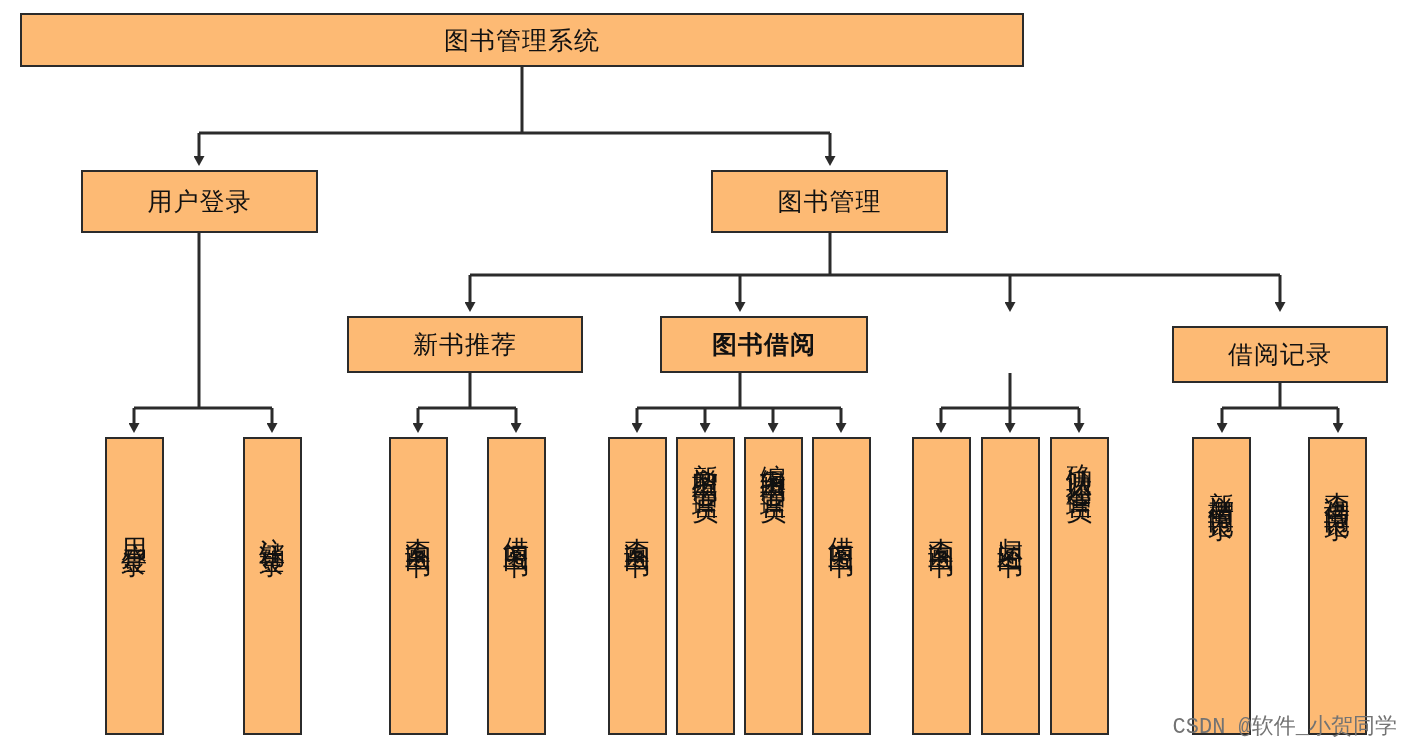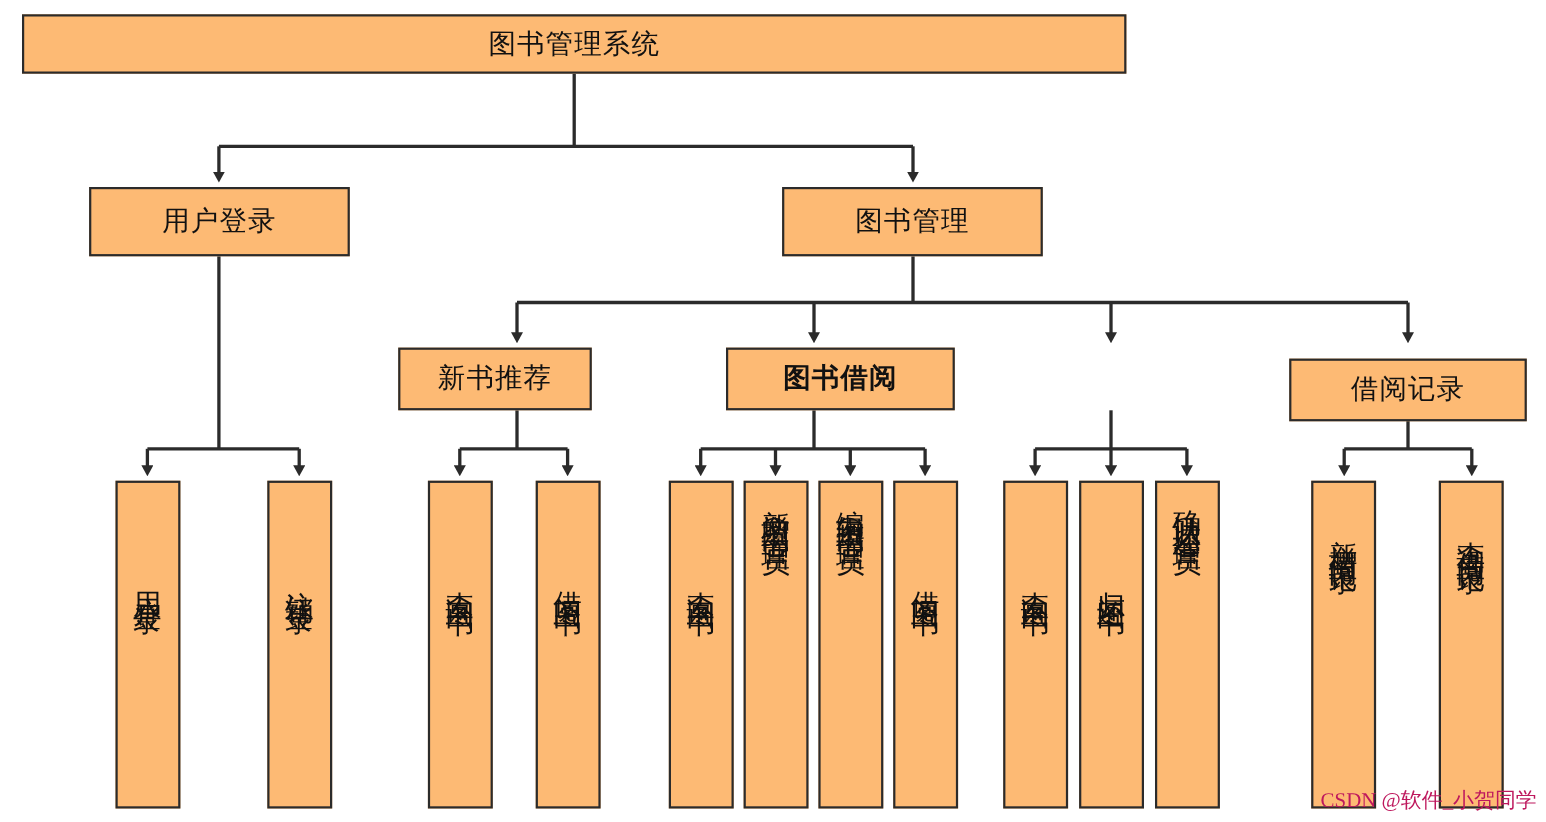--- a/index.html
+++ b/index.html
@@ -38,25 +38,25 @@
     writing-mode:vertical-rl;
     text-orientation:upright;
     font-size:26px;
     line-height:1.0;
     letter-spacing:5px;
     white-space:nowrap;
   }
   .watermark{
     position:absolute;
     right:8px;bottom:6px;
-    font-size:19px;
-    color:#be185d;
+    font-size:22px;
+    color:#737373;
     z-index:5;
     white-space:nowrap;
-    font-family:Liberation Serif, serif;
+    font-family:Liberation Mono, monospace;
   }
 </style>
 </head>
 <body>
 
 <div id="canvas">
 
   <svg class="edges" viewBox="0 0 1405 747">
     <defs>
       <marker id="arrow" markerWidth="10" markerHeight="11" refX="1" refY="5.5" orient="auto" markerUnits="userSpaceOnUse">
@@ -111,21 +111,21 @@
     <span class="lbl">图书管理系统</span>
   </div>
 
   <div class="node h-node" style="left:81px;top:170px;width:237px;height:63px;">
     <span class="lbl">用户登录</span>
   </div>
   <div class="node h-node" style="left:711px;top:170px;width:237px;height:63px;">
     <span class="lbl">图书管理</span>
   </div>
 
-  <div class="node h-node" style="left:362px;top:316px;width:176px;height:57px;justify-content:center;">
+  <div class="node h-node" style="left:347px;top:316px;width:236px;height:57px;justify-content:center;">
     <span class="lbl">新书推荐</span>
   </div>
   <div class="node h-node" style="left:660px;top:316px;width:208px;height:57px;font-weight:bold;">
     <span class="lbl">图书借阅</span>
   </div>
   <div class="node h-node" style="left:1172px;top:326px;width:216px;height:57px;">
     <span class="lbl">借阅记录</span>
   </div>
 
   <div class="node v-node" style="left:105px;top:437px;width:59px;height:298px;padding-top:78px;">

